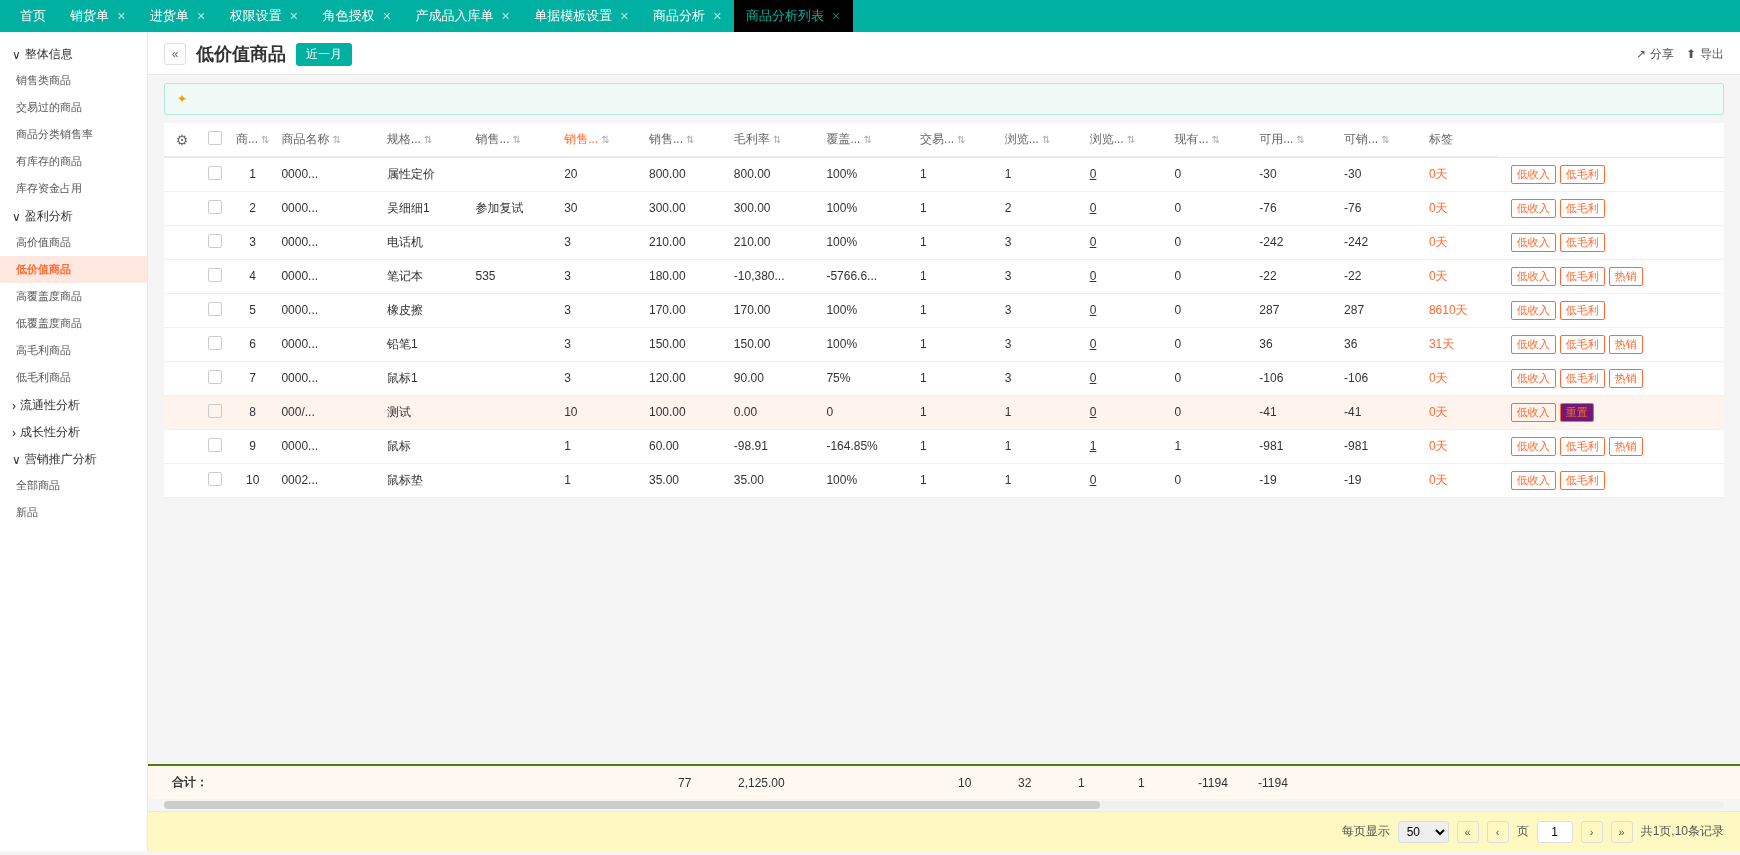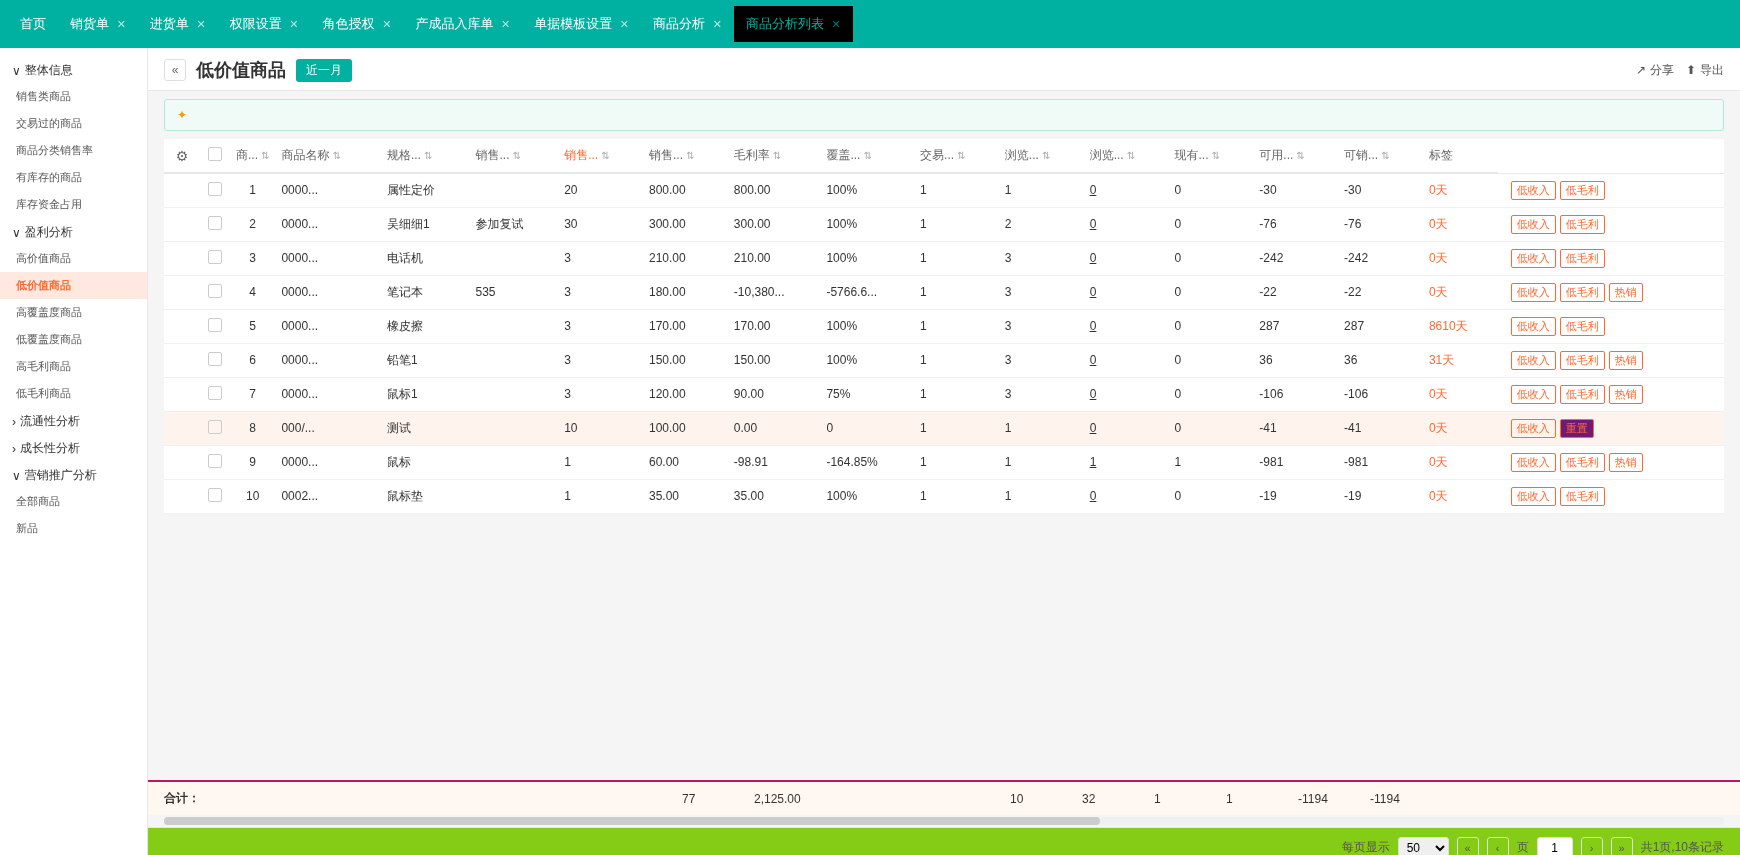--- a/index.html
+++ b/index.html
@@ -1,19 +1,19 @@
 <!DOCTYPE html>
 <html><head>
   <meta charset="utf-8">
   <style>
     * { margin: 0; padding: 0; box-sizing: border-box; }
     body { font-family: 'Microsoft YaHei', Arial, sans-serif; font-size: 12px; background: #f5f5f5; color: #333; width: 1740px; min-height: 855px; overflow-x: hidden; }
 
     
-    .top-nav { background: #00b0a0; display: flex; align-items: center; height: 48px; padding: 0 8px; }
+    .top-nav { background: #00b0a0; display: flex; align-items: center; height: 32px; padding: 0 8px; }
     .top-nav .nav-item { color: #fff; padding: 0 12px; height: 36px; line-height: 36px; cursor: pointer; font-size: 13px; white-space: nowrap; }
     .top-nav .nav-item.active { background: #000000; color: #00b0a0; }
     .top-nav .nav-item .close-x { margin-left: 4px; opacity: 0.7; font-size: 11px; }
 
     
     .main-layout { display: flex; height: calc(855px - 36px); }
 
     
     .sidebar { width: 148px; background: #fff; border-right: 1px solid #e8e8e8; overflow-y: auto; flex-shrink: 0; padding: 8px 0; }
     .sidebar-group-title { color: #333; padding: 6px 12px 4px; font-size: 12px; display: flex; align-items: center; gap: 4px; }
@@ -58,27 +58,27 @@
     .tag { display: inline-block; padding: 1px 5px; border-radius: 2px; font-size: 11px; margin: 0 2px; }
     .tag-low-income { color: #ff6a30; border: 1px solid #ff6a30; margin-left: 7px; }
     .tag-low-margin { color: #ff6a30; border: 1px solid #ff6a30; }
     .tag-hot { color: #ff6a30; border: 1px solid #ff6a30; }
     .tag-warn { color: #ff6a30; background: #701a75; border: 1px solid #ff6a30; }
 
     .days-col { color: #ff6a30; }
     .underline { text-decoration: underline; color: #333; }
 
     
-    .summary-bar { background: #fff8f0; border-top: 2px solid #be185d; padding: 8px 16px; display: flex; align-items: center; font-size: 12px; color: #333; }
+    .summary-bar { background: #fff8f0; border-top: 2px solid #4d7c0f; padding: 8px 24px; display: flex; align-items: center; font-size: 12px; color: #333; }
     .summary-label { font-weight: bold; margin-right: 20px; width: 220px; }
-    .summary-cells { display: flex; gap: 12px; flex: 1; }
+    .summary-cells { display: flex; gap: 0; flex: 1; }
     .sum-cell { min-width: 80px; padding: 0 6px; }
 
     
-    .pagination-bar { background: #84cc16; border-top: 1px solid #e8e8e8; height: 40px; display: flex; align-items: center; justify-content: flex-end; padding: 0 16px; gap: 8px; font-size: 12px; color: #555; }
+    .pagination-bar { background: #fef9c3; border-top: 1px solid #e8e8e8; height: 40px; display: flex; align-items: center; justify-content: flex-end; padding: 0 16px; gap: 8px; font-size: 12px; color: #555; }
     .page-btn { width: 22px; height: 22px; border: 1px solid #ddd; border-radius: 3px; display: flex; align-items: center; justify-content: center; cursor: pointer; font-size: 11px; color: #555; }
     .page-input { width: 36px; height: 22px; border: 1px solid #ddd; border-radius: 3px; text-align: center; font-size: 12px; }
     .per-page-select { height: 22px; border: 1px solid #ddd; border-radius: 3px; font-size: 12px; padding: 0 4px; }
     .scrollbar-track { height: 8px; background: #f0f0f0; border-radius: 4px; margin: 2px 16px; }
     .scrollbar-thumb { height: 8px; width: 60%; background: #ccc; border-radius: 4px; }
 
     .gear-icon { color: #666; cursor: pointer; font-size: 14px; }
   </style>
 </head>
 <body>

